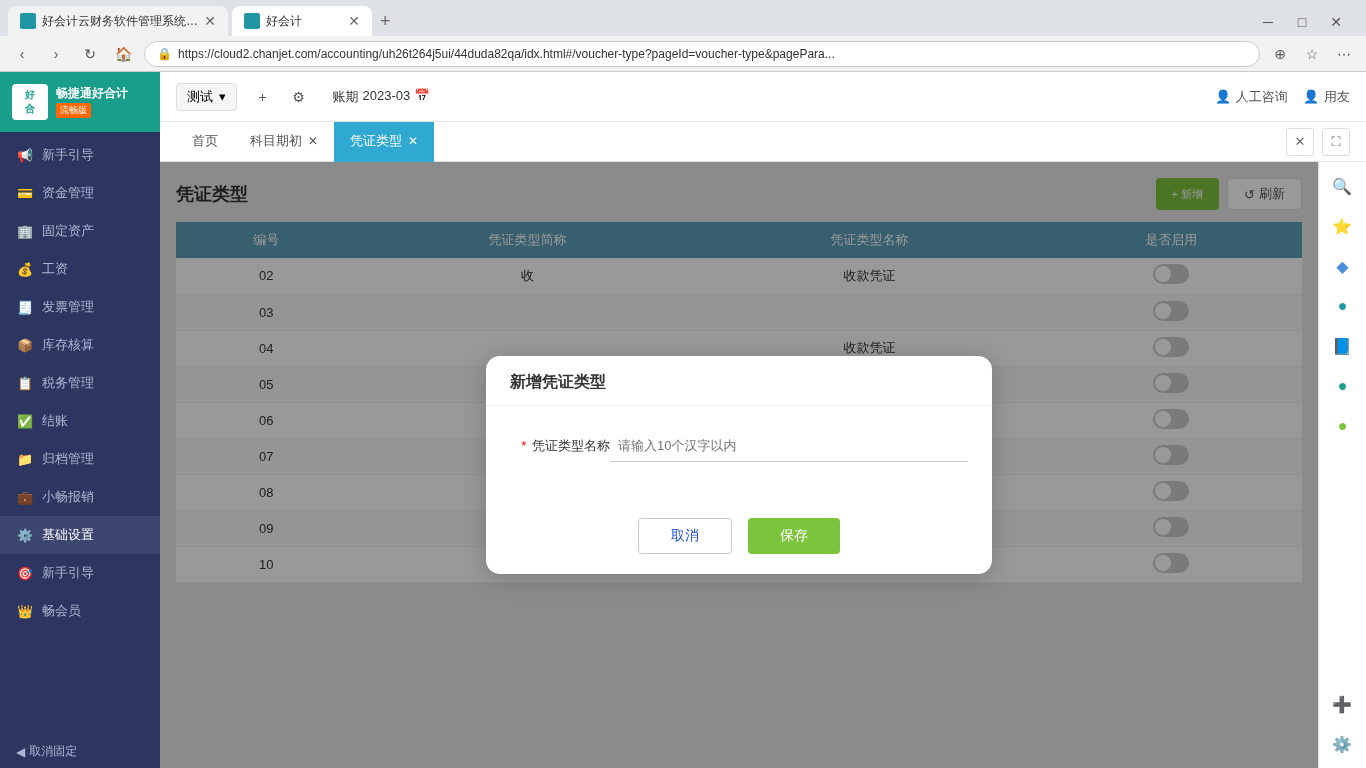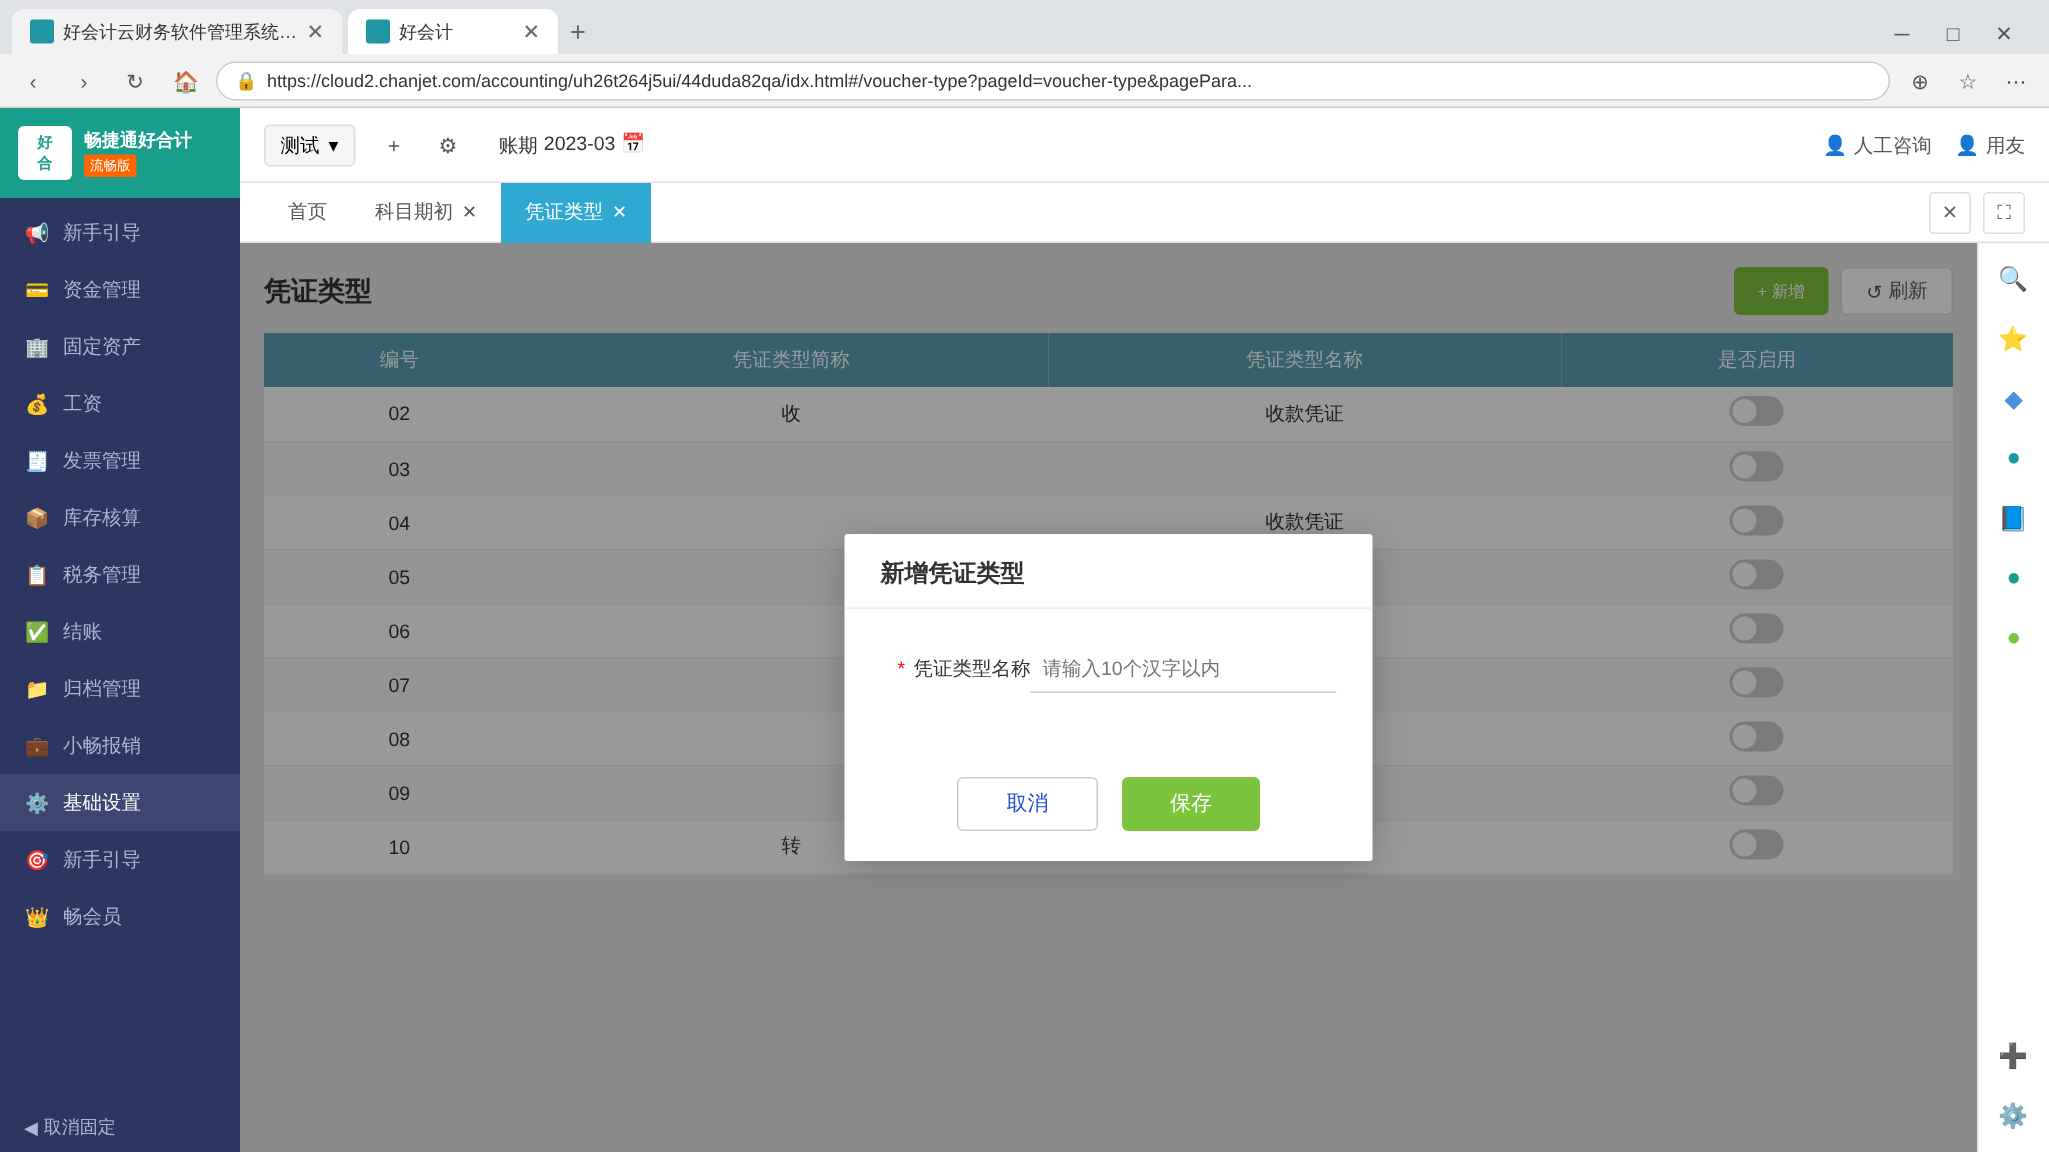--- a/index.html
+++ b/index.html
@@ -75,21 +75,21 @@
     .toggle-knob { width: 16px; height: 16px; background: #fff; border-radius: 50%; position: absolute; top: 2px; transition: left 0.2s; }
     .toggle.on .toggle-knob { left: 18px; }
     .toggle.off .toggle-knob { left: 2px; }
 
     
     .right-panel { width: 48px; background: #fff; border-left: 1px solid #e0e0e0; display: flex; flex-direction: column; align-items: center; padding: 8px 0; gap: 8px; }
     .right-panel-icon { width: 32px; height: 32px; display: flex; align-items: center; justify-content: center; cursor: pointer; color: #555; border-radius: 4px; font-size: 16px; }
 
     
     .modal-overlay { position: absolute; top: 0; left: 0; right: 0; bottom: 0; background: rgba(0,0,0,0.4); display: flex; align-items: center; justify-content: center; z-index: 100; }
-    .modal { background: #fff; border-radius: 2px; width: 352px; padding: 0; box-shadow: 0 4px 24px rgba(0,0,0,0.2); }
+    .modal { background: #fff; border-radius: 14px; width: 506px; padding: 0; box-shadow: 0 4px 24px rgba(0,0,0,0.2); }
     .modal-header { padding: 16px 24px 12px; font-size: 16px; font-weight: bold; color: #333; border-bottom: 1px solid #eee; }
     .modal-body { padding: 24px; }
     .form-row { display: flex; align-items: center; margin-bottom: 20px; }
     .form-label { width: 100px; text-align: right; font-size: 13px; color: #333; flex-shrink: 0; }
     .form-label .required { color: #f00; margin-right: 2px; }
     .form-input { flex: 1; height: 32px; border: none; border-bottom: 1px solid #ccc; padding: 0 8px; font-size: 13px; outline: none; }
     .modal-footer { display: flex; justify-content: center; gap: 16px; padding: 12px 24px 20px; }
     .btn-cancel { background: #fff; color: #1d4ed8; border: 1px solid #ccc; padding: 8px 32px; border-radius: 4px; cursor: pointer; font-size: 14px; }
     .btn-save { background: #7dc43e; color: #fff; border: none; padding: 8px 32px; border-radius: 4px; cursor: pointer; font-size: 14px; text-align: center; }
   </style>

